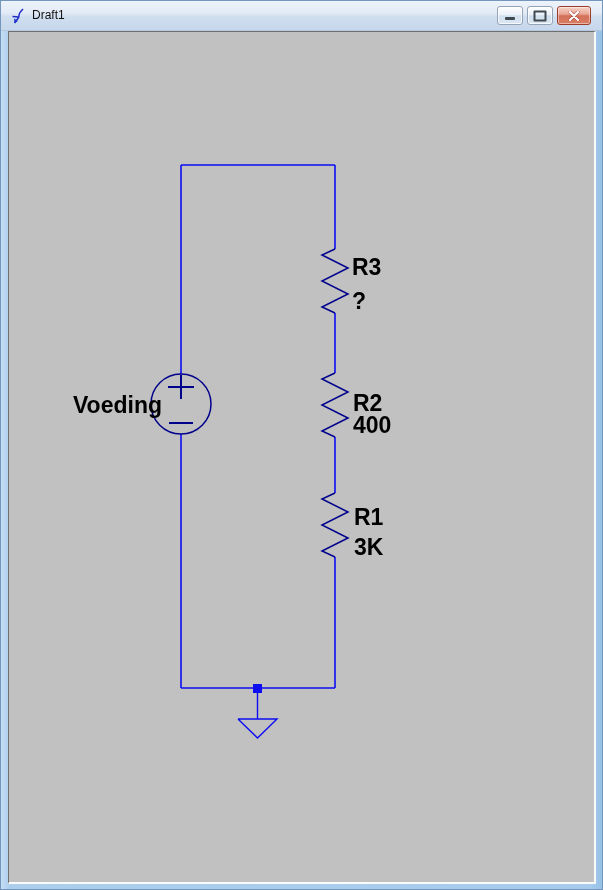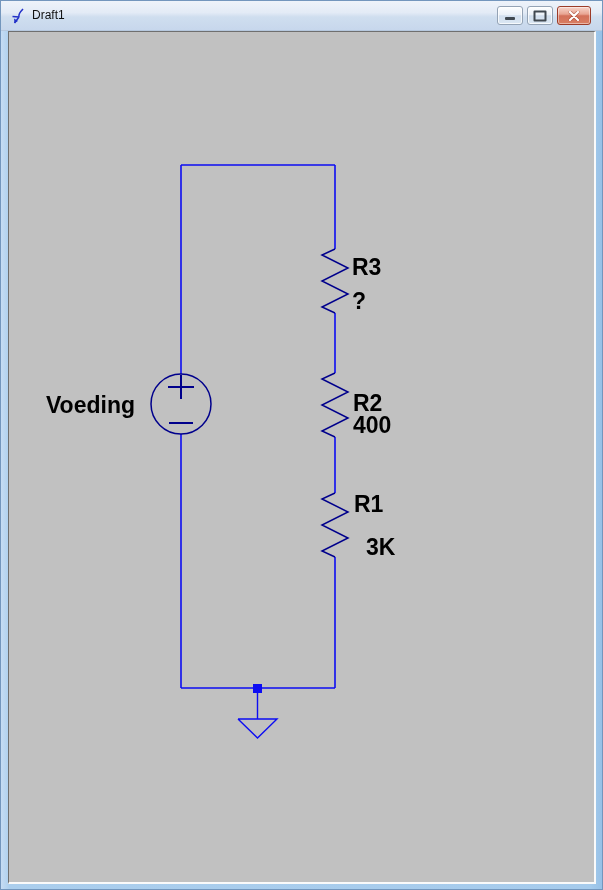--- a/index.html
+++ b/index.html
@@ -53,21 +53,21 @@
     border-right:2px solid #fafafa;border-bottom:2px solid #fafafa;
   }
 
   
   svg.schematic{position:absolute;left:0;top:0;width:603px;height:890px;pointer-events:none;}
 
   .lbl{
     position:absolute;transform:translateY(-50%);
     font-size:23px;font-weight:bold;color:#000;white-space:nowrap;line-height:1;
   }
-  .lbl.src{width:94px;text-align:right;}
+  .lbl.src{width:94px;text-align:right;margin-left:27px;}
 </style>
 </head>
 <body>
 
 <div class="window">
 
   <div class="canvas"></div>
 
   <svg class="schematic" viewBox="0 0 603 890">
 
@@ -92,22 +92,22 @@
   </svg>
 
   <div class="lbl src" style="left:40px;top:404px;">Voeding</div>
 
   <div class="lbl" style="left:351px;top:266px;">R3</div>
   <div class="lbl" style="left:351px;top:300px;">?</div>
 
   <div class="lbl" style="left:352px;top:390px;margin-top:12px;">R2</div>
   <div class="lbl" style="left:352px;top:424px;">400</div>
 
-  <div class="lbl" style="left:353px;top:503px;text-align:center;">R1</div>
-  <div class="lbl" style="left:353px;top:546px;margin-left:12px;">3K</div>
+  <div class="lbl" style="left:353px;top:516px;text-align:center;">R1</div>
+  <div class="lbl" style="left:353px;top:546px;">3K</div>
 
   <div class="titlebar">
     <span class="app-icon">
       <svg width="18" height="18" viewBox="0 0 18 18">
         <path d="M13,2 Q8,7 9,10" fill="none" stroke="#2230c8" stroke-width="1.6"></path>
         <path d="M9,10 L4.5,16" fill="none" stroke="#2230c8" stroke-width="1.6"></path>
         <path d="M4.5,16 L4,11.5 L8,14 Z" fill="#2230c8" stroke="none"></path>
         <path d="M2.5,9.5 L9,10" fill="none" stroke="#2230c8" stroke-width="1.4"></path>
       </svg>
     </span>

